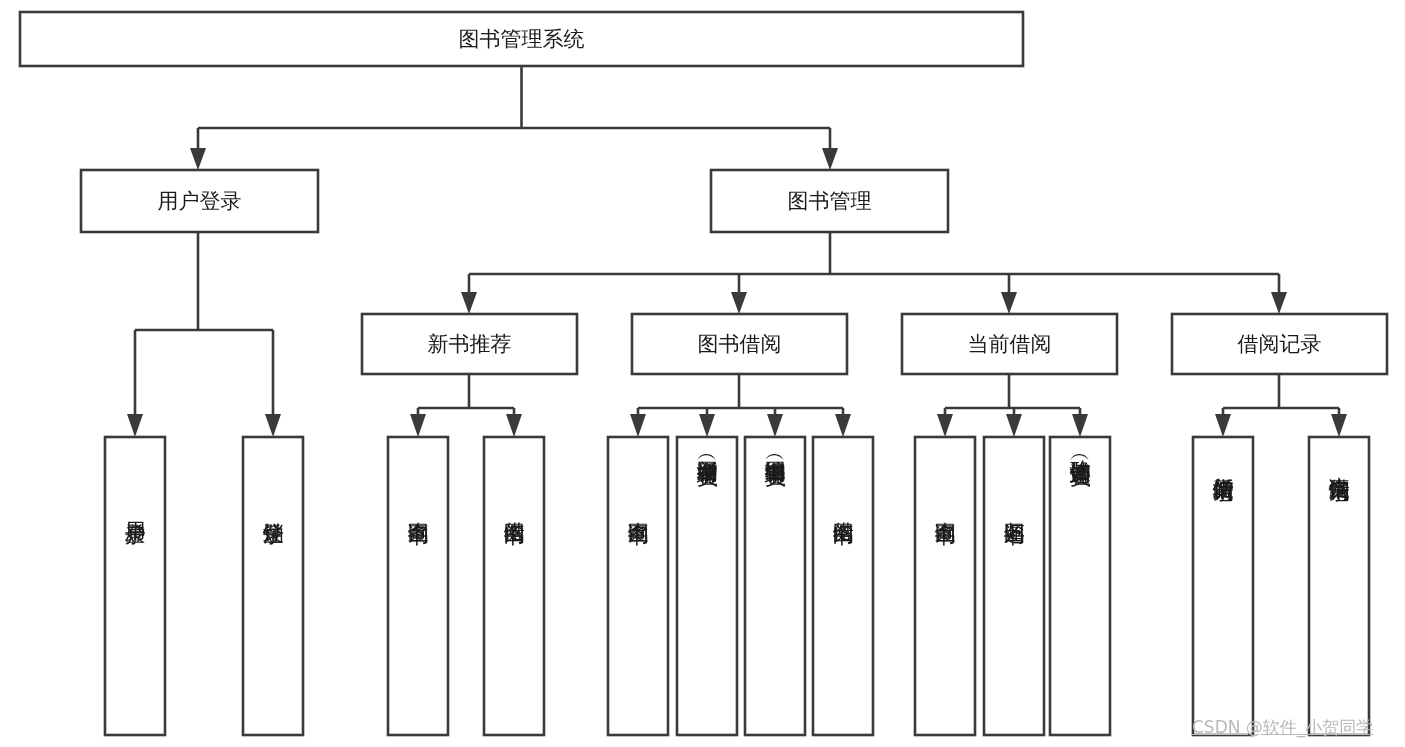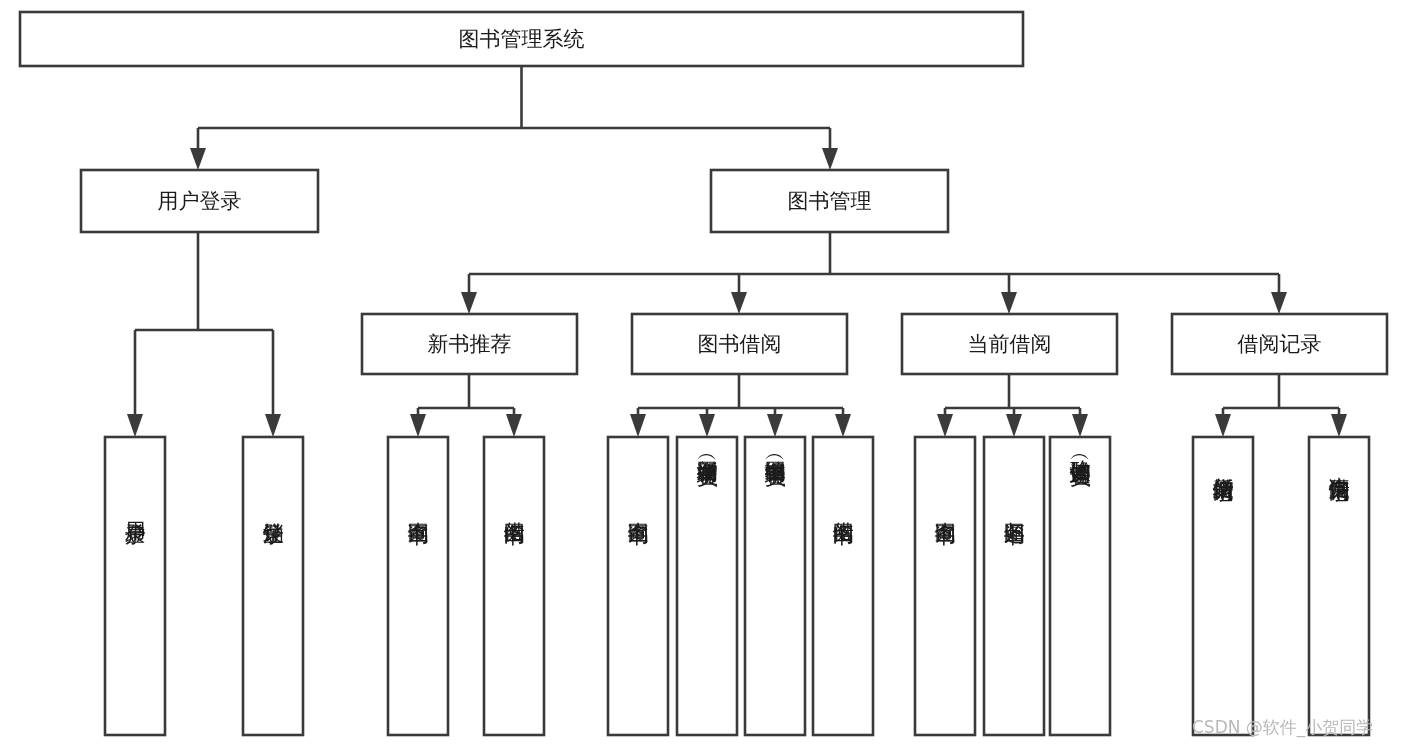--- a/index.html
+++ b/index.html
@@ -60,20 +60,21 @@
     justify-content: flex-start;
     white-space: nowrap;
     pointer-events: none;
   }
   .watermark {
     position: absolute;
     font-family: "DejaVu Sans", "Liberation Sans", sans-serif;
     font-size: 17px;
     color: #b9b9b9;
     white-space: nowrap;
+    text-decoration: underline;
   }
 </style>
 </head>
 <body>
 
 <div id="canvas">
 
   <svg class="diagram" viewBox="0 0 1405 747">
 
     <g>

